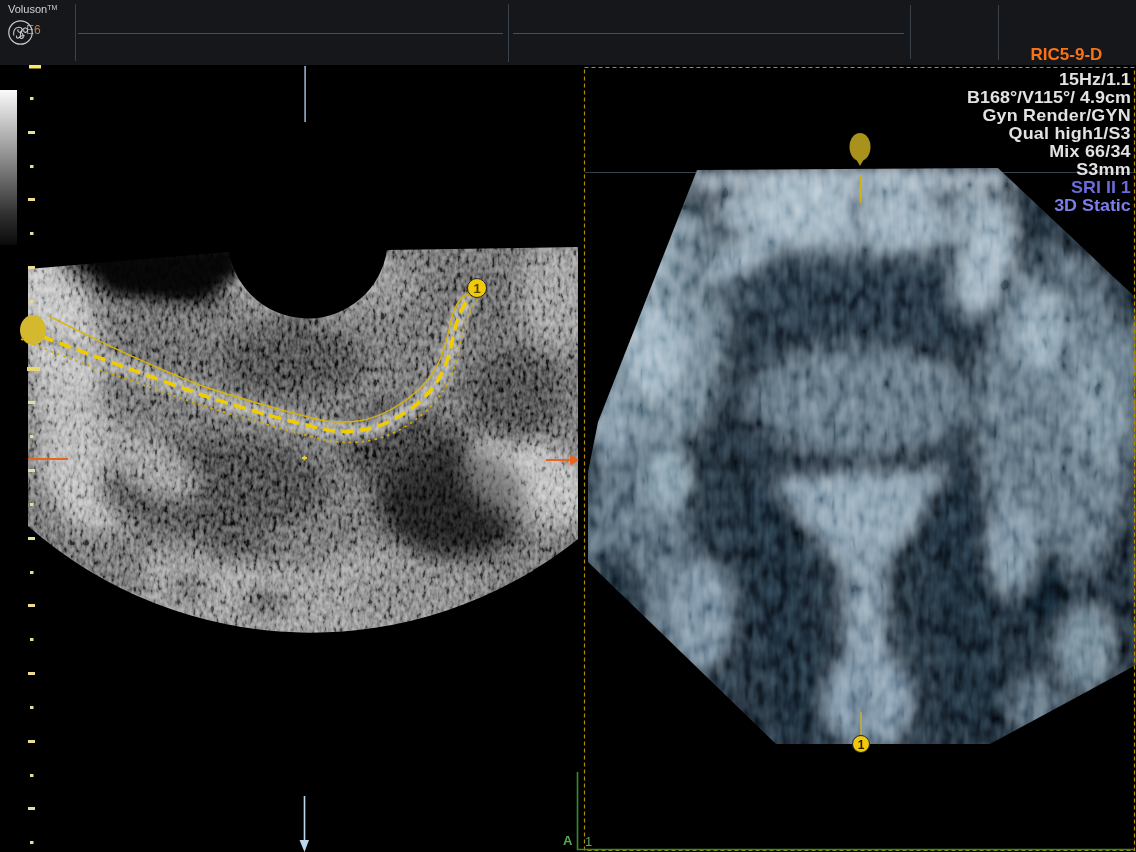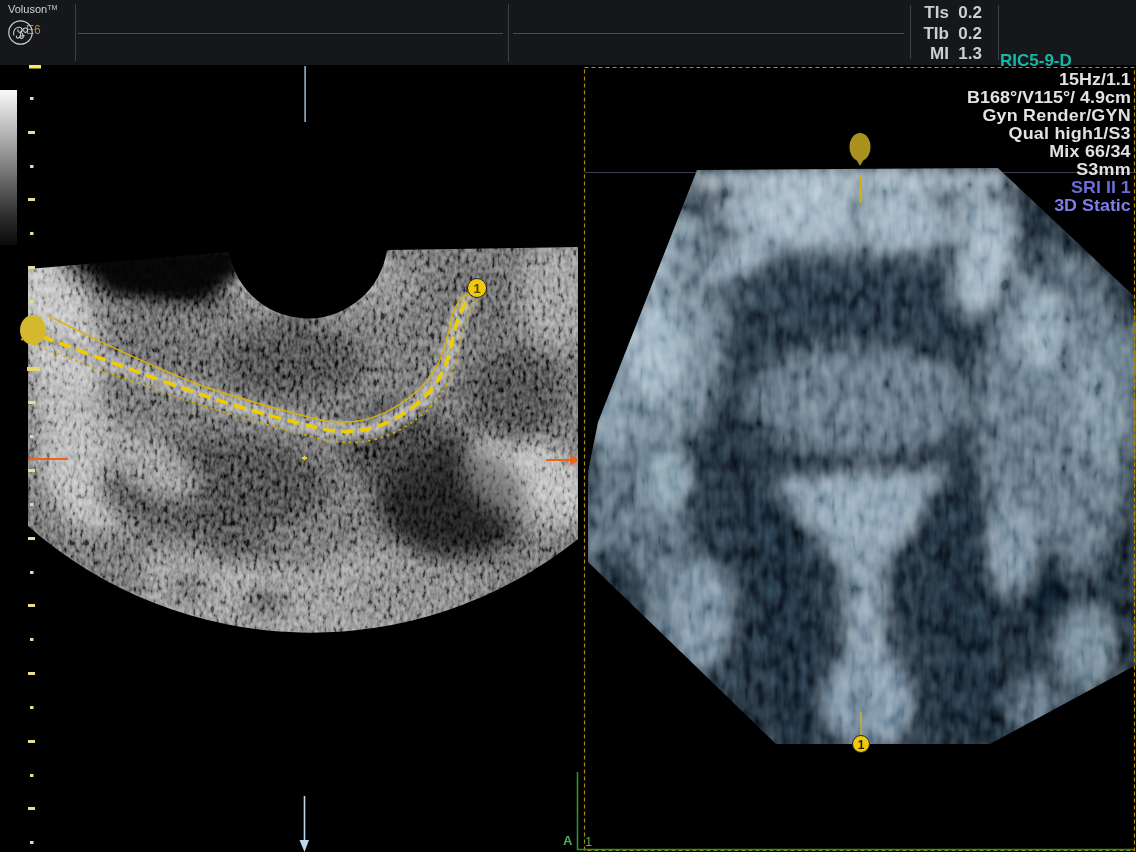--- a/index.html
+++ b/index.html
@@ -221,21 +221,20 @@
   <div class="abs" style="left:910px;top:5px;width:1px;height:54px;background:#39424a"></div>
   <div class="abs" style="left:998px;top:5px;width:1px;height:55px;background:#39424a"></div>
   <div class="abs" style="left:78px;top:33px;width:425px;height:1px;background:#454e58"></div>
   <div class="abs" style="left:513px;top:33px;width:391px;height:1px;background:#454e58"></div>
   <div class="abs" style="left:8px;top:3px;font-size:11px;color:#d2d2d2">Voluson<span style="font-size:7px;vertical-align:3px">TM</span></div>
   <div class="abs" style="left:26px;top:23px;font-size:12px;color:#b5824e">E6</div>
   <svg class="abs" style="left:7px;top:19px" width="27" height="27" viewBox="0 0 27 27">
     <circle cx="13.5" cy="13.5" r="11.7" fill="none" stroke="#c8cdd3" stroke-width="1.2"></circle>
     <path d="M6.8,16.5 C5.6,12 8.3,7.8 12.4,8.3 C15.6,8.7 16.1,12.3 13.5,13.1 C11.5,13.7 10.1,11.8 11.2,10.2 M13.5,13.1 C14.9,11 16.4,8.5 18.8,9 C21.2,9.6 21,12.4 19.1,13.2 C17.3,13.9 16,12.2 17,10.7 M13.3,13.4 C14,16.2 13.2,18.9 10.9,19.1 C9.3,19.2 8.8,17.4 10,16.7 M14.1,13.4 C16.4,15.1 17.2,18.3 15.2,19.3 C13.5,20.1 12.4,18 13.8,17 L17.8,16.8" fill="none" stroke="#c8cdd3" stroke-width="1.1"></path>
   </svg>
-  <div class="abs" style="left:860px;top:3px;width:122px;text-align:right;font-weight:bold;font-size:17px;line-height:20.7px;color:#cdd0d2">TIs&nbsp;&nbsp;0.2<br>TIb&nbsp;&nbsp;0.2<br>MI&nbsp;&nbsp;1.3</div>
-  <div class="abs" style="left:1000px;top:51px;width:133px;text-align:left;font-weight:bold;font-size:17px;color:#14b8a6">RIC5-9-D</div>
+  <div class="abs" style="left:1000px;top:45px;width:133px;text-align:center;font-weight:bold;font-size:17px;color:#f97316">RIC5-9-D</div>
 </div>
 
 <div class="rtxt" style="top:69.6px">15Hz/1.1<br>B168°/V115°/ 4.9cm<br><span style="letter-spacing:0.2px">Gyn Render/GYN<br>Qual high1/S3<br>Mix 66/34<br>S3mm</span><br><span style="color:#6b6bdc">SRI II 1</span><br><span style="color:#7d7de8">3D Static</span></div>
 
 <div class="abs" style="left:563px;top:833px;font-size:13px;font-weight:bold;color:#59a859">A</div>
 <div class="abs" style="left:585px;top:834px;font-size:13px;color:#59a859">1</div>
 </div>
 
 </body></html>

